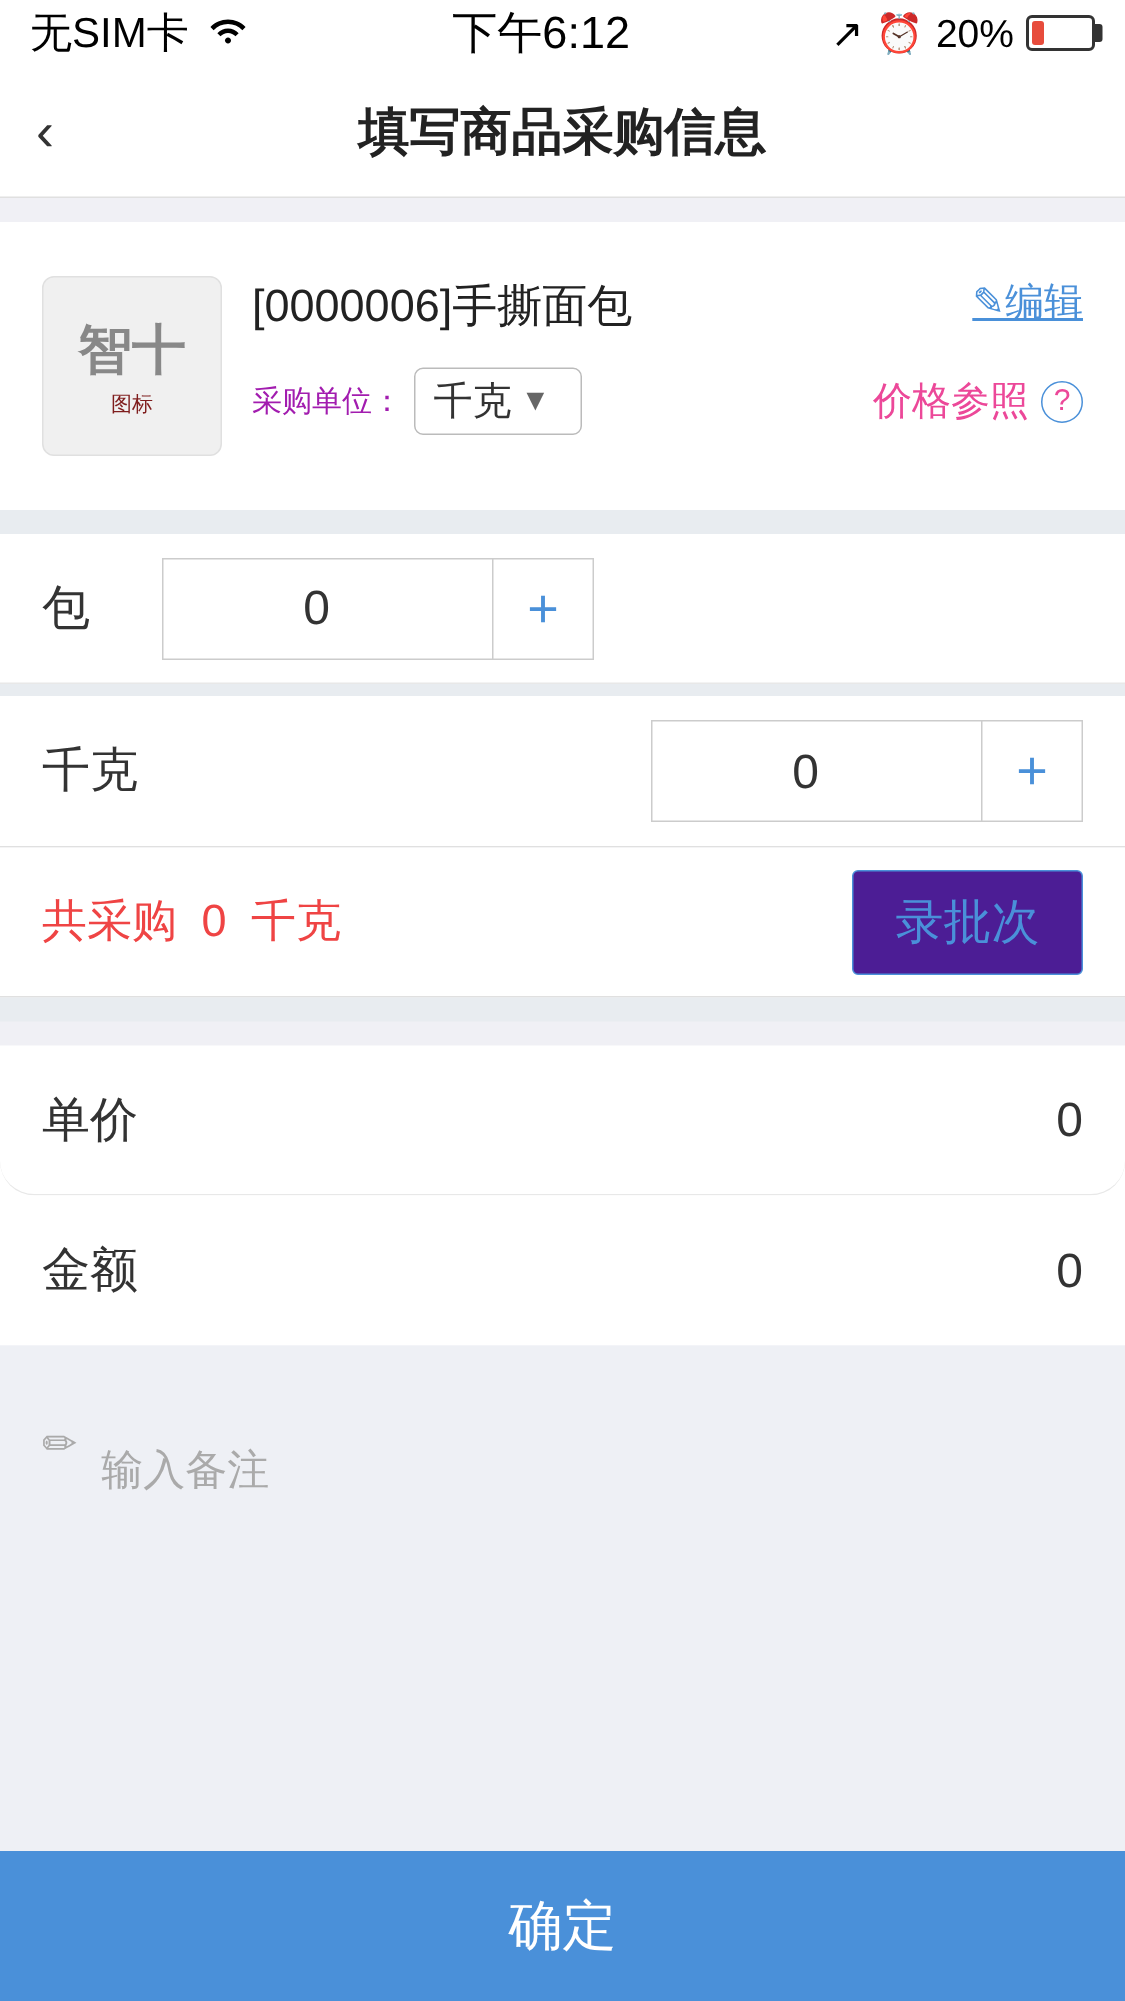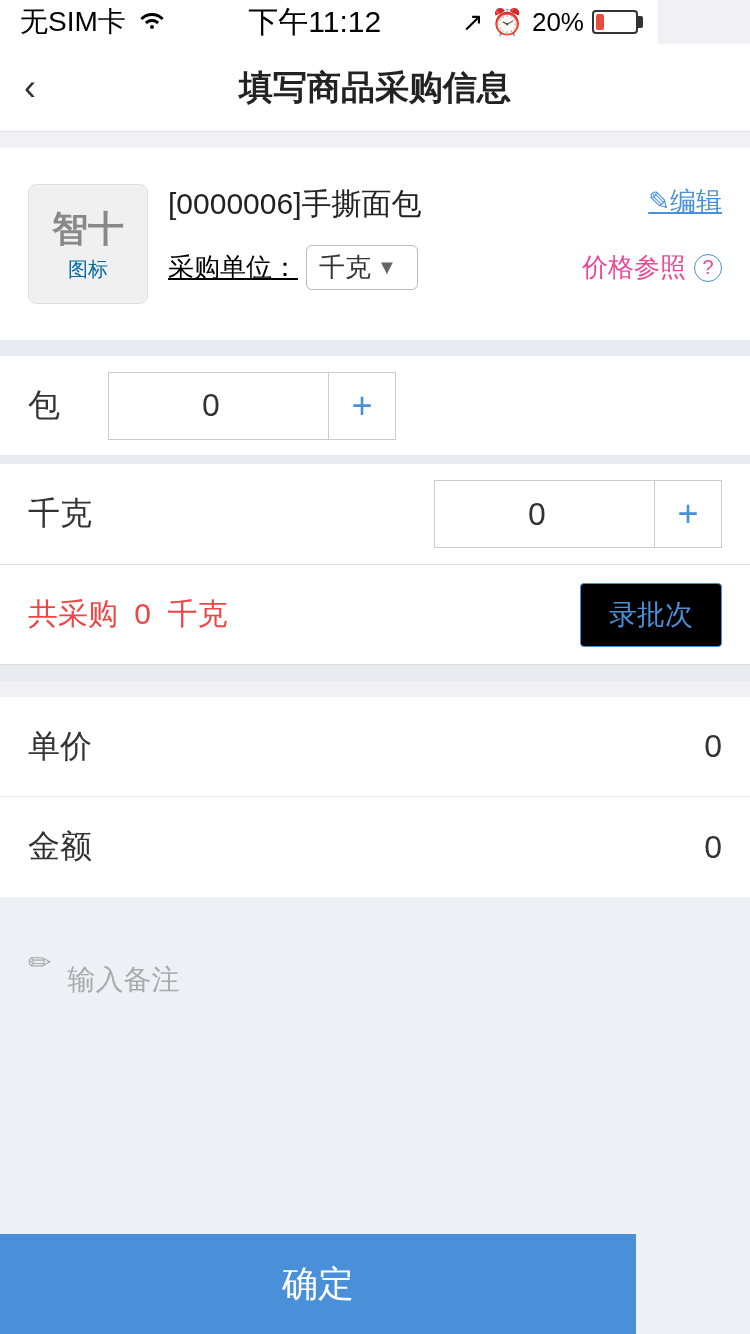--- a/index.html
+++ b/index.html
@@ -8,21 +8,21 @@
       width: 750px;
       min-height: 1334px;
       font-family: -apple-system, "PingFang SC", "Helvetica Neue", sans-serif;
       background: #f0f0f5;
       font-size: 32px;
       color: #333;
     }
 
     
     .status-bar {
-      width: 658px;
+      width: 750px;
       height: 44px;
       background: #fff;
       display: flex;
       align-items: center;
       justify-content: space-between;
       padding: 0 20px;
       font-size: 28px;
       color: #000;
     }
     .status-left {
@@ -140,23 +140,22 @@
       align-items: center;
       gap: 6px;
       text-decoration: underline;
     }
     .product-unit-row {
       display: flex;
       align-items: center;
       justify-content: space-between;
     }
     .unit-label {
-      font-size: 26px;
-      color: #000000;
-      text-decoration: underline;
+      font-size: 20px;
+      color: #a21caf;
     }
     .unit-select {
       border: 1px solid #bbb;
       border-radius: 6px;
       padding: 4px 20px 4px 12px;
       font-size: 26px;
       color: #333;
       background: #fff;
       position: relative;
       display: inline-flex;
@@ -237,39 +236,40 @@
       height: 100px;
       background: #fff;
     }
     .summary-text {
       font-size: 30px;
       color: #ef4444;
     }
     .batch-btn {
       border: 1px solid #4a90d9;
       color: #4a90d9;
-      background: #000000;
-      font-size: 28px;
+      background: #4c1d95;
+      font-size: 32px;
       padding: 12px 28px;
       border-radius: 4px;
       cursor: pointer;
     }
 
     
     .info-section {
       background: #fff;
       margin-top: 16px;
     }
     .info-row {
       display: flex;
       align-items: center;
       justify-content: space-between;
       padding: 0 28px;
       height: 100px;
       border-bottom: 1px solid #e8e8e8;
+      border-radius: 23px;
     }
     .info-row:last-child {
       border-bottom: none;
     }
     .info-label {
       font-size: 32px;
       color: #333;
     }
     .info-value {
       font-size: 32px;
@@ -300,21 +300,21 @@
     .content-area {
       min-height: 300px;
       background: #eef0f5;
     }
 
     
     .confirm-btn {
       position: fixed;
       bottom: 0;
       left: 0;
-      width: 636px;
+      width: 750px;
       height: 100px;
       background: #4a90d9;
       color: #fff;
       font-size: 36px;
       font-weight: 500;
       border: none;
       cursor: pointer;
       display: flex;
       align-items: center;
       justify-content: center;
@@ -327,41 +327,41 @@
   <div class="status-left">
     <span>无SIM卡</span>
     <span>
       <svg width="32" height="24" viewBox="0 0 32 24" fill="none">
         <path d="M16 18c-1.1 0-2 .9-2 2s.9 2 2 2 2-.9 2-2-.9-2-2-2z" fill="#000"></path>
         <path d="M16 12c-2.8 0-5.3 1.2-7.1 3.1l2.1 2.1c1.3-1.3 3-2.2 5-2.2s3.7.9 5 2.2l2.1-2.1C21.3 13.2 18.8 12 16 12z" fill="#000"></path>
         <path d="M16 6C11.4 6 7.3 7.9 4.3 11l2.1 2.1C9 10.5 12.3 9 16 9s7 1.5 9.6 4.1L27.7 11C24.7 7.9 20.6 6 16 6z" fill="#000"></path>
       </svg>
     </span>
   </div>
-  <div class="status-center">下午11:12</div>
+  <div class="status-center">下午6:12</div>
   <div class="status-right">
     <span>↗</span>
     <span>⏰</span>
     <span>20%</span>
     <div class="battery-icon">
       <div class="battery-fill"></div>
     </div>
   </div>
 </div>
 
 <div class="nav-bar">
   <span class="nav-back">‹</span>
   <span class="nav-title">填写商品采购信息</span>
 </div>
 
 <div class="product-card">
   <div class="product-image">
     <div class="product-image-inner">
       <div style="font-size:36px; color:#888; font-weight:bold;">智十</div>
-      <div style="font-size:20px; color:#0369a1; margin-top:4px;">图标</div>
+      <div style="font-size:14px; color:#7f1d1d; margin-top:4px;">图标</div>
     </div>
   </div>
   <div class="product-info">
     <div class="product-name-row">
       <span class="product-name">[0000006]手撕面包</span>
       <span class="edit-link">✎编辑</span>
     </div>
     <div class="product-unit-row">
       <div style="display:flex; align-items:center; gap:8px;">
         <span class="unit-label">采购单位：</span>

